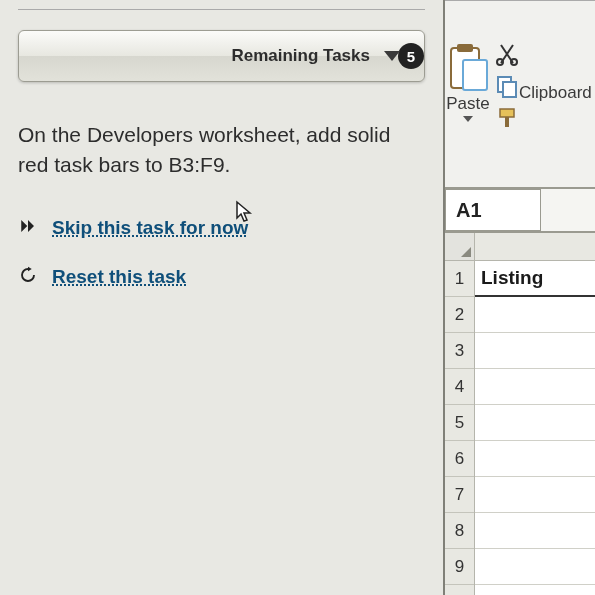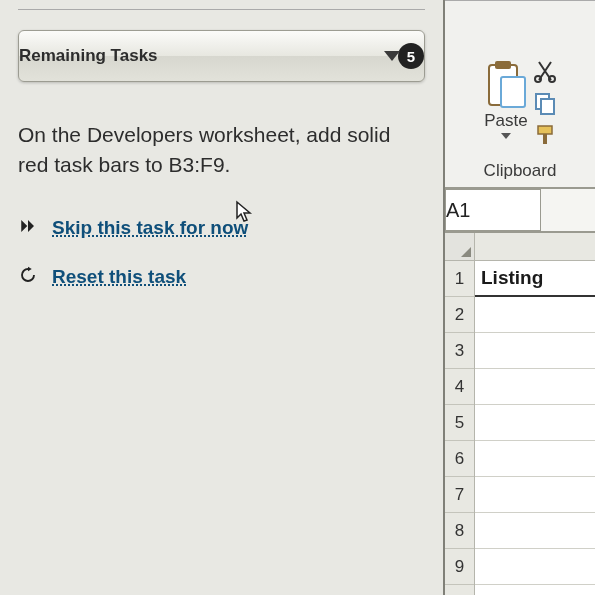--- a/index.html
+++ b/index.html
@@ -24,22 +24,22 @@
   }
   .remaining-btn {
     width: 100%;
     height: 52px;
     background: linear-gradient(#fbfbf9, #e7e7e0 50%, #d7d7cf 51%, #e2e2da);
     border: 1px solid #9c9c92;
     border-radius: 6px;
     box-shadow: 0 1px 3px rgba(0,0,0,0.2);
     display: flex;
     align-items: center;
-    justify-content: space-between;
-    gap: 12px;
+    justify-content: flex-end;
+    gap: 28px;
     cursor: pointer;
     margin-bottom: 38px;
     position: relative;
   }
   .remaining-label {
     font-size: 17px;
     color: #2d2d2d;
     font-weight: 600;
   }
   .badge {
@@ -102,23 +102,23 @@
     background: #f5f5f2;
     display: flex;
     flex-direction: column;
     border-top: 1px solid #aaa;
   }
   .ribbon {
     height: 188px;
     background: #f1f1ee;
     border-bottom: 2px solid #9a9a90;
     display: flex;
-    flex-direction: column;
+    flex-direction: row;
     align-items: center;
-    justify-content: flex-end;
+    justify-content: flex-start;
     padding-bottom: 6px;
   }
   .ribbon-icons {
     display: flex;
     gap: 4px;
     margin-bottom: 6px;
   }
   .paste-icon svg { display:block; }
   .side-icons { display:flex; flex-direction:column; gap:4px; align-items:center; }
   .paste-block {
@@ -145,22 +145,24 @@
     border-bottom: 2px solid #9a9a90;
     display:flex;
     align-items:stretch;
   }
   .name-cell {
     width: 96px;
     background:#fff;
     border:1px solid #9a9a90;
     display:flex;
     align-items:center;
+    padding-left:10px;
     font-size:20px;
     color:#222;
+    font-weight:bold;
   }
   .grid-area {
     flex:1;
     background:#fff;
     overflow:hidden;
     position:relative;
   }
   .corner {
     width:30px;height:28px;
     background:#e3e3de;

